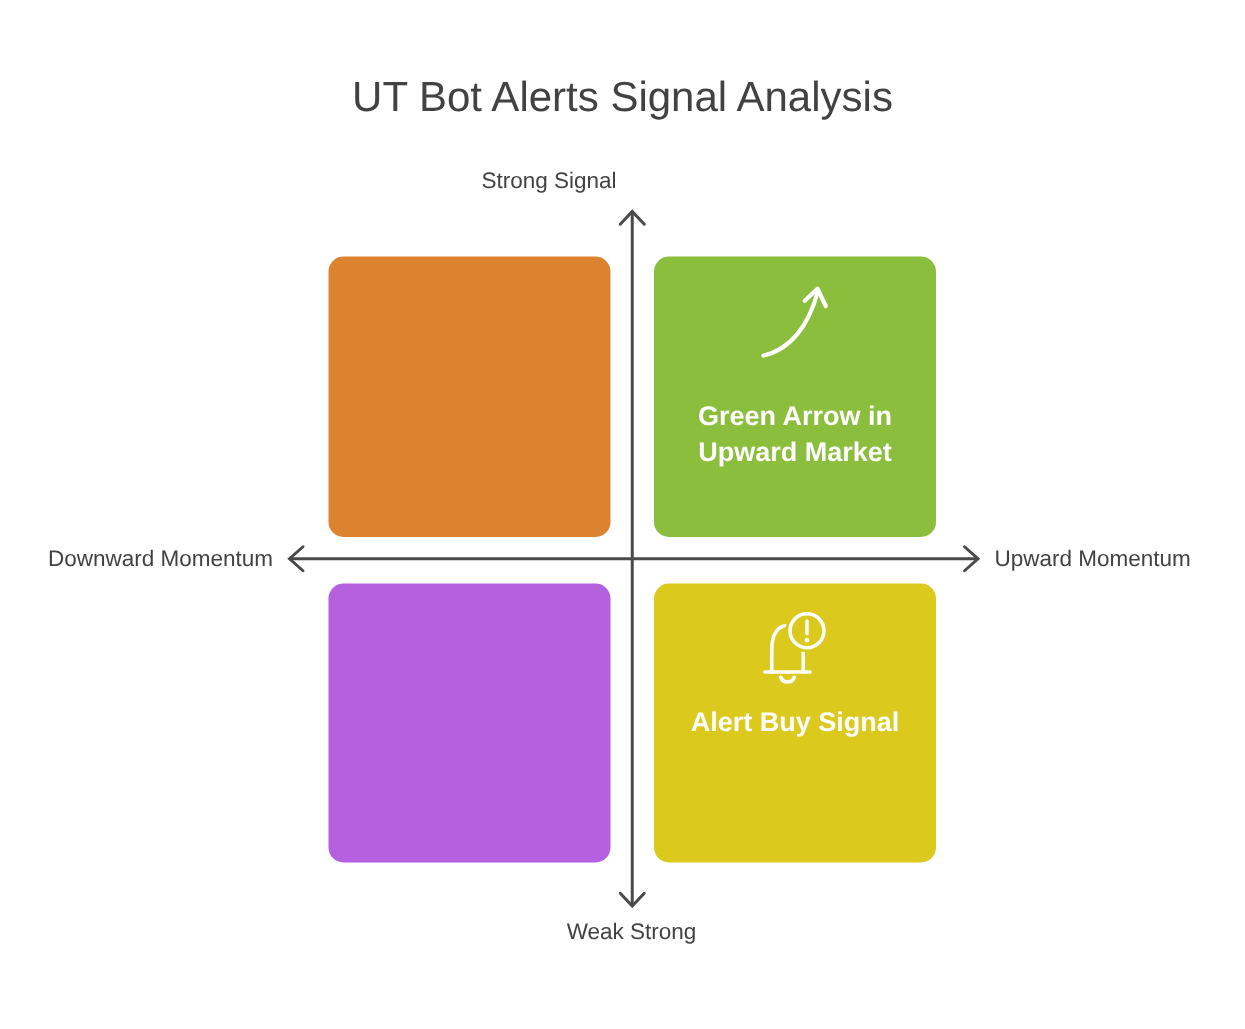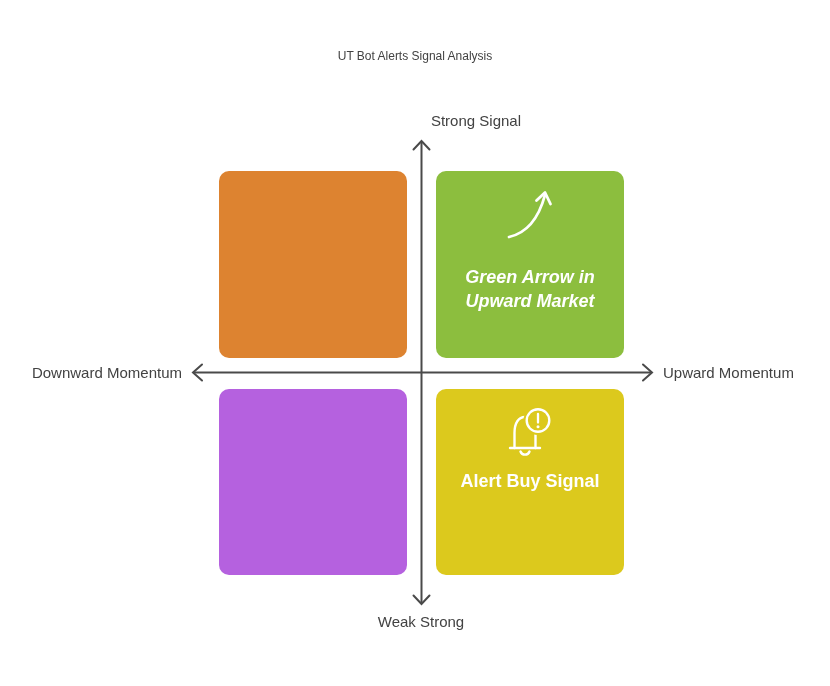--- a/index.html
+++ b/index.html
@@ -8,31 +8,31 @@
     width: 830px;
     height: 686px;
     background: #ffffff;
     font-family: "Liberation Sans", "DejaVu Sans", sans-serif;
     overflow: hidden;
   }
   .page-title {
     position: absolute;
     top: 49px; left: 0; width: 830px;
     text-align: center;
-    font-size: 12px;
+    font-size: 28px;
     font-weight: 500;
     color: #424242;
   }
   .axis-label {
     position: absolute;
     font-size: 15px;
     color: #424242;
     white-space: nowrap;
   }
-  .axis-label.top    { top: 112px; left: 321px; width: 200px; text-align: right; }
+  .axis-label.top    { top: 112px; left: 321px; width: 200px; text-align: left; }
   .axis-label.bottom { top: 613px; left: 321px; width: 200px; text-align: center; }
   .axis-label.left   { top: 364px; left: 0;     width: 182px; text-align: right; }
   .axis-label.right  { top: 364px; left: 663px; width: 167px; text-align: left; }
   .axes-svg {
     position: absolute;
     top: 0; left: 0;
     width: 830px; height: 686px;
     pointer-events: none;
   }
   .axes-svg path {
@@ -58,21 +58,21 @@
   .q-icon.growth { margin-top: 15px; }
   .q-icon.bell   { margin-top: 16px; }
   .q-label {
     color: #ffffff;
     font-size: 18px;
     font-weight: 600;
     line-height: 24px;
     text-align: center;
     width: 180px;
   }
-  .q-label.growth-label { margin-top: 21px; font-style: italic; }
+  .q-label.growth-label { margin-top: 21px; }
   .q-label.bell-label   { margin-top: 12px; }
   .q-label span { display: block; }
   .icon-stroke {
     stroke: #ffffff;
     fill: none;
     stroke-linecap: round;
     stroke-linejoin: round;
   }
 </style>
 </head>

